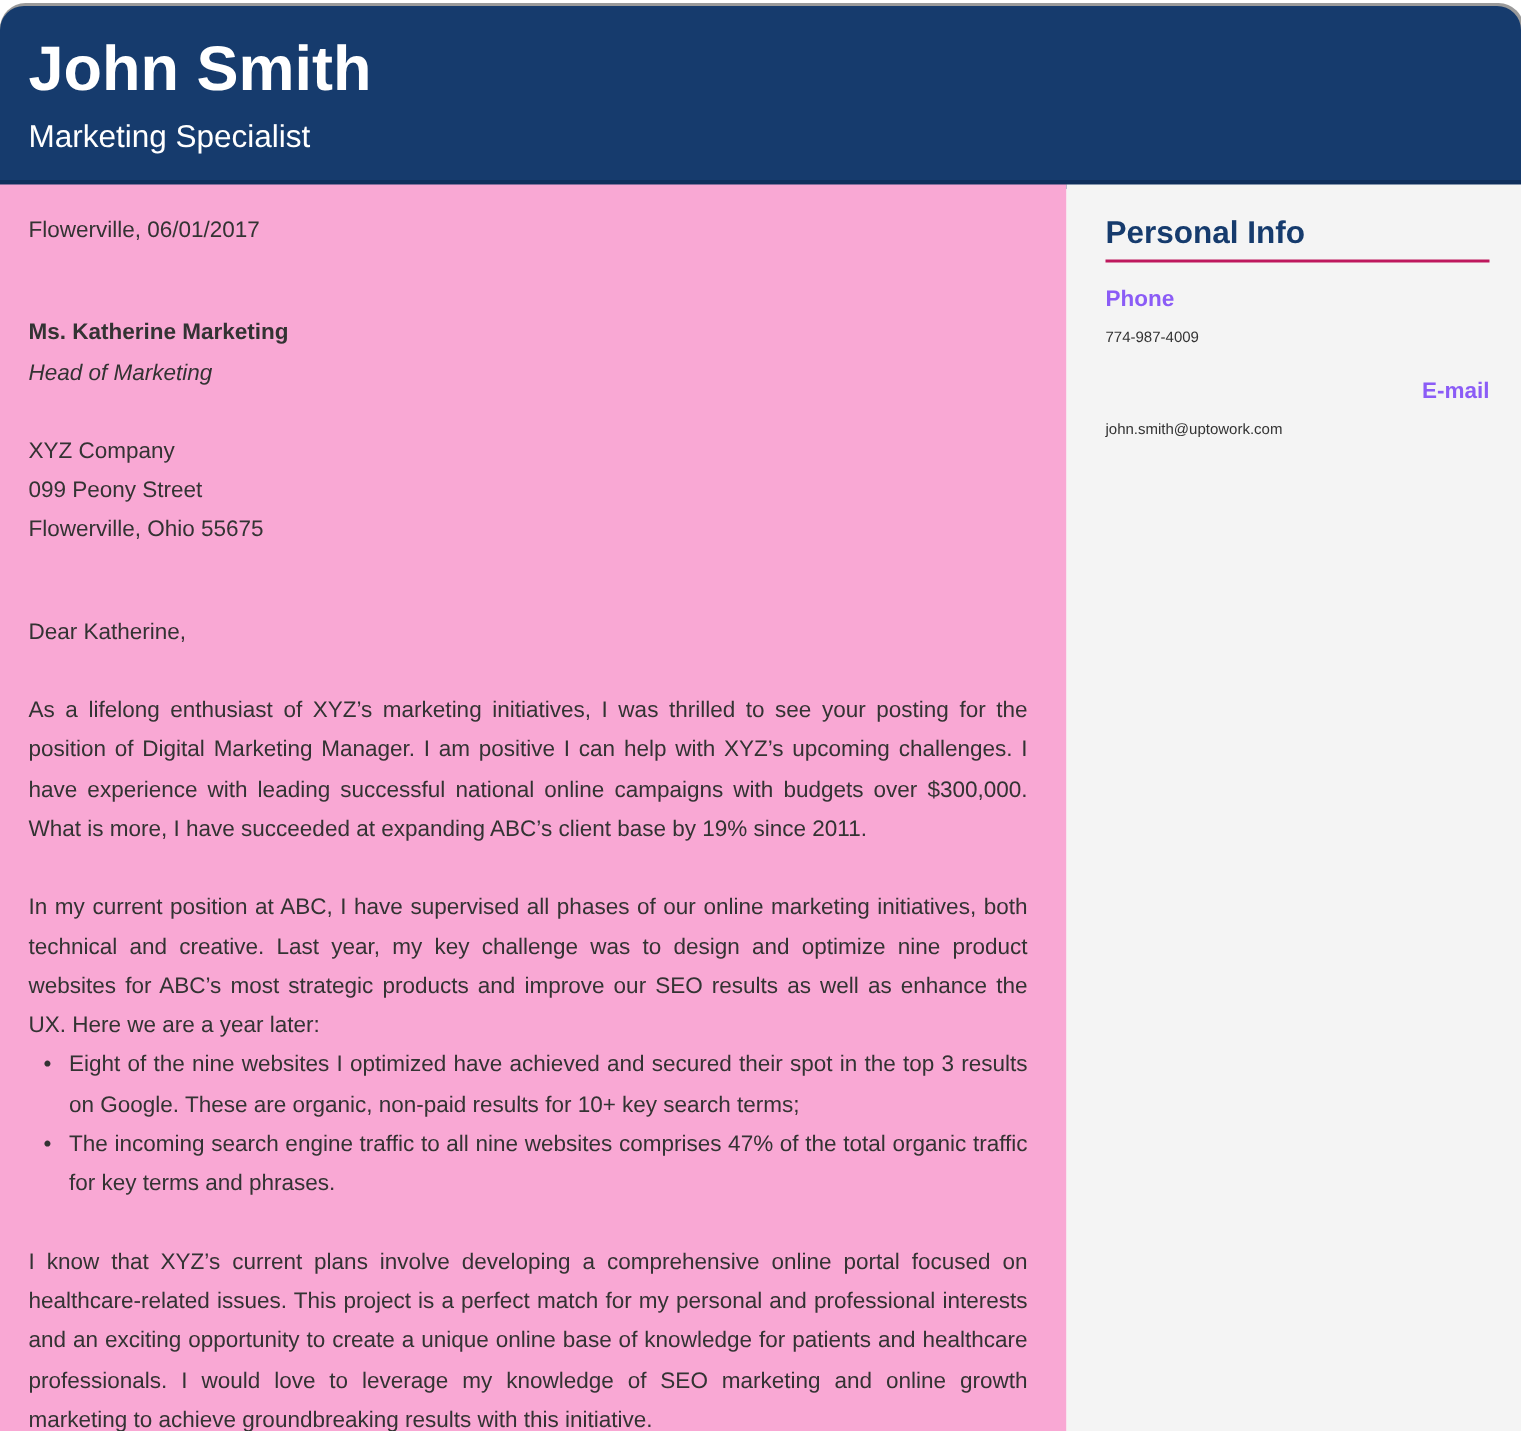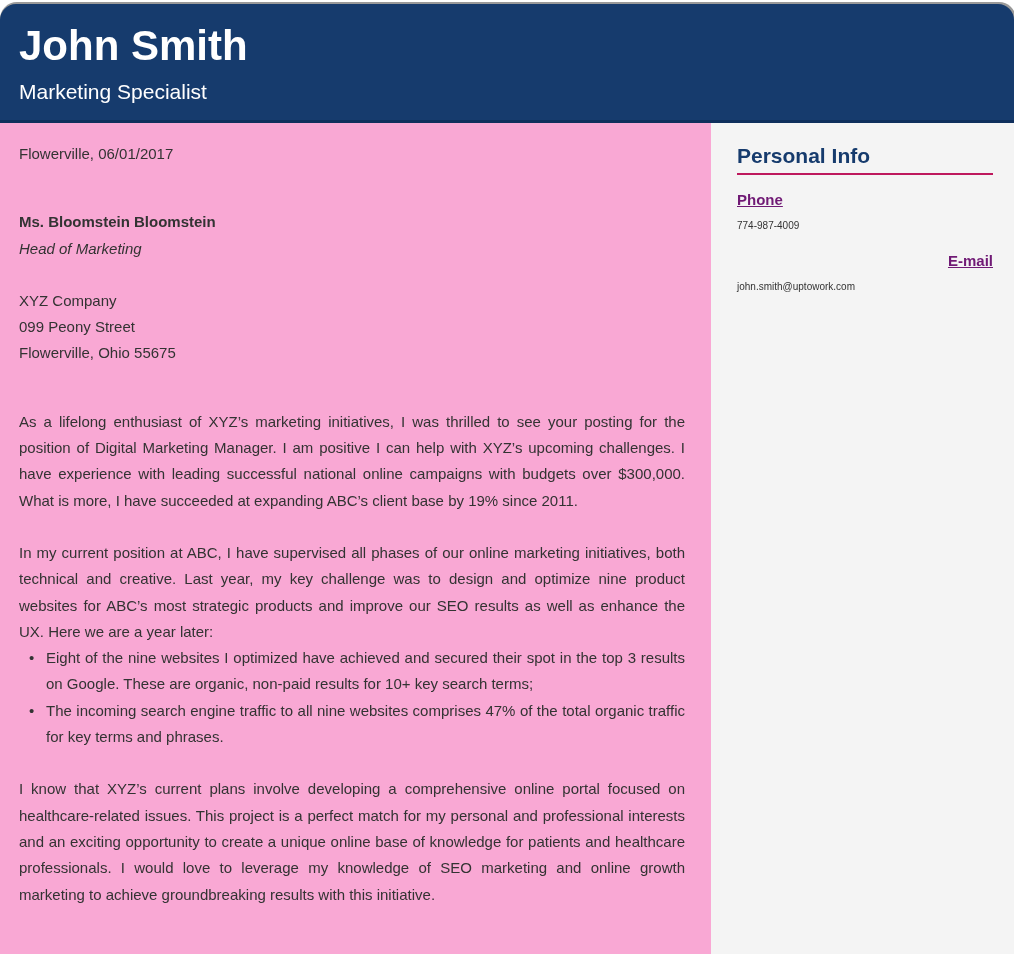--- a/index.html
+++ b/index.html
@@ -47,47 +47,48 @@
   ul.bullets li { position: relative; padding-left: 27px; text-align: justify; }
   ul.bullets li .bullet {
     position: absolute; left: 10px; top: 0; font-size: 15px;
   }
 
   .side-content { position: absolute; left: 26px; top: 20px; width: 256px; }
   .side-heading {
     font-size: 21px; font-weight: bold; color: #163b6d; line-height: 26px;
     padding-bottom: 4px; border-bottom: 2px solid #be185d;
   }
-  .side-label { font-size: 15px; font-weight: bold; color: #701a75; line-height: 26px; margin-top: 12px; text-decoration: underline; }
+  .side-label { font-size: 15px; font-weight: bold; color: #8b5cf6; line-height: 26px; margin-top: 12px; }
   .side-value { font-size: 10px; color: #333333; line-height: 26px; margin-top: 0; }
   .side-label.first { margin-top: 12px; }
   .side-label.second { margin-top: 9px; text-align: right; }
 </style>
 </head>
 <body>
 
 <div class="header">
   <div class="name">John Smith</div>
   <div class="title">Marketing Specialist</div>
 </div>
 <div class="header-underline"></div>
 
 <div class="main">
   <div class="letter">
     <p class="date">Flowerville, 06/01/2017</p>
 
-    <p class="recipient-name">Ms. Bloomstein Bloomstein</p>
+    <p class="recipient-name">Ms. Katherine Marketing</p>
     <p class="recipient-role">Head of Marketing</p>
 
     <div class="addr-block">
       <p>XYZ Company</p>
       <p>099 Peony Street</p>
       <p>Flowerville, Ohio 55675</p>
     </div>
 
+    <p class="salutation">Dear Katherine,</p>
 
     <p class="para">As a lifelong enthusiast of XYZ’s marketing initiatives, I was thrilled to see your posting for the position of Digital Marketing Manager. I am positive I can help with XYZ’s upcoming challenges. I have experience with leading successful national online campaigns with budgets over $300,000. What is more, I have succeeded at expanding ABC’s client base by 19% since 2011.</p>
 
     <p class="para no-gap">In my current position at ABC, I have supervised all phases of our online marketing initiatives, both technical and creative. Last year, my key challenge was to design and optimize nine product websites for ABC’s most strategic products and improve our SEO results as well as enhance the UX. Here we are a year later:</p>
     <ul class="bullets">
       <li>
         <span class="bullet">•</span>
         <span>Eight of the nine websites I optimized have achieved and secured their spot in the top 3 results on Google. These are organic, non-paid results for 10+ key search terms;</span>
       </li>
       <li>

